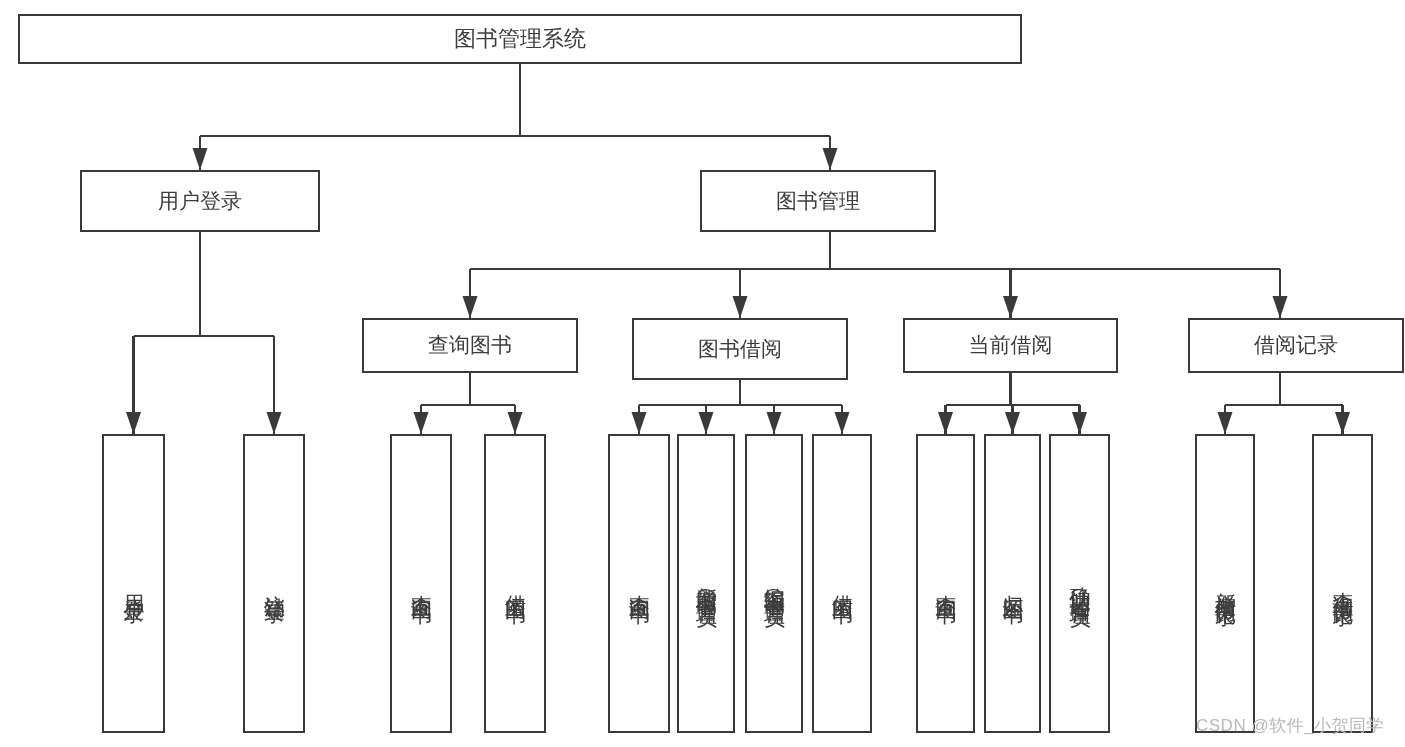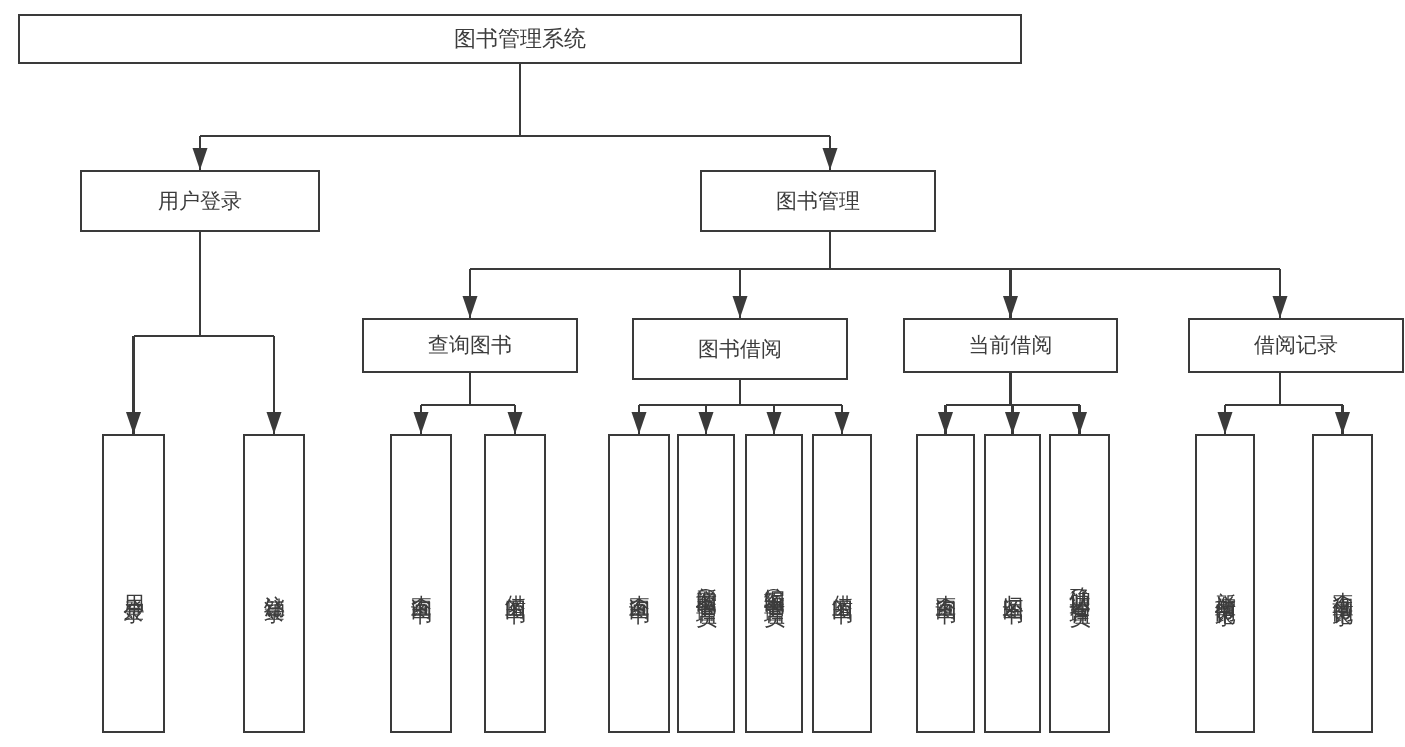--- a/index.html
+++ b/index.html
@@ -174,13 +174,14 @@
       <div class="node vert" style="left: 1049px; top: 434px; width: 61px; height: 299px;">
         <span class="label">确认归还（管理员）</span>
       </div>
       <div class="node vert" style="left: 1195px; top: 434px; width: 60px; height: 299px;">
         <span class="label">新增借阅记录</span>
       </div>
       <div class="node vert" style="left: 1312px; top: 434px; width: 61px; height: 299px;">
         <span class="label">查询借阅记录</span>
       </div>
     </div>
+  <div id="watermark" style="left: 1196px; top: 714px; color: rgb(185, 185, 185);">CSDN @软件_小贺同学</div>
 </div>
 
 </body></html>

